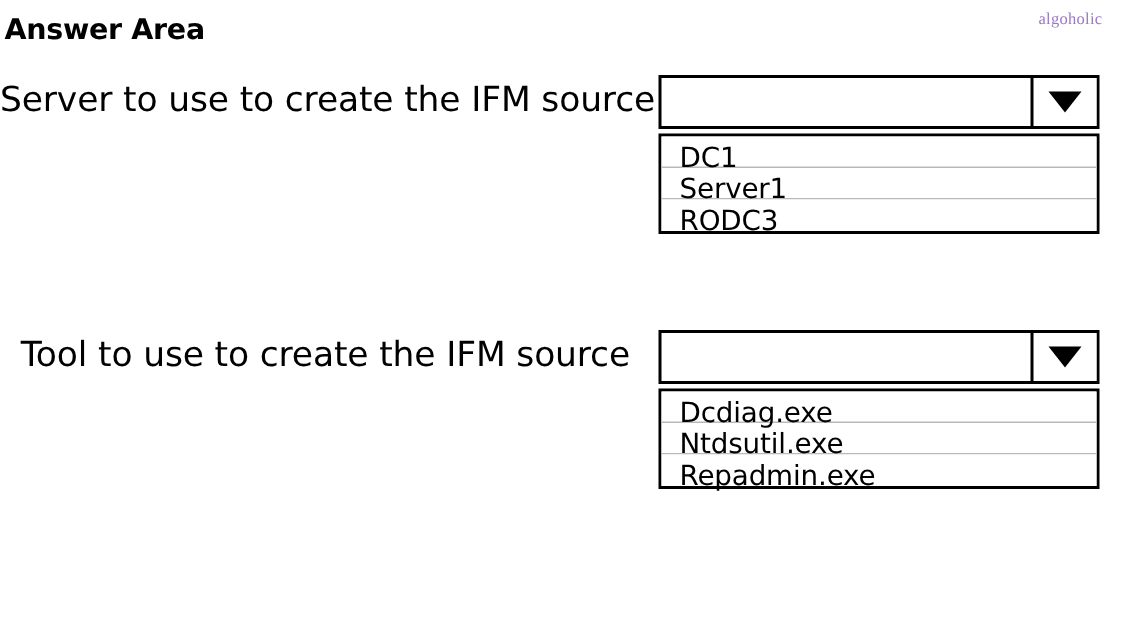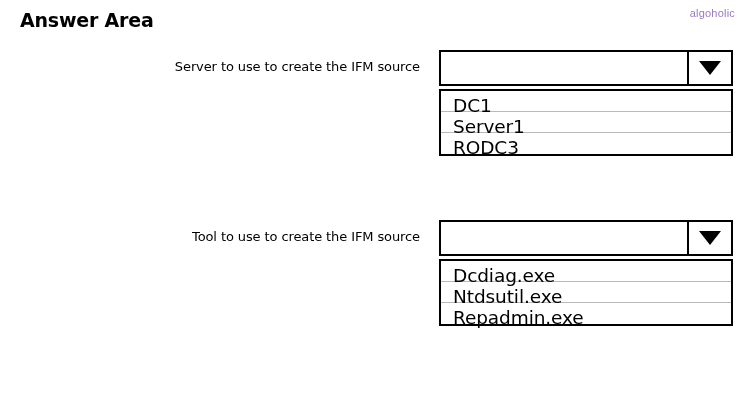--- a/index.html
+++ b/index.html
@@ -17,27 +17,27 @@
   }
 
   
   .watermark {
     position: absolute;
     top: 7px;
     right: 12px;
     font-size: 11px;
     color: #9a79c2;
     letter-spacing: 0.2px;
-    font-family: Liberation Sans, sans-serif;
+    font-family: Liberation Serif, serif;
   }
 
   
   .page-title {
     position: absolute;
-    left: 20px;
+    left: 3px;
     top: 9px;
     font-size: 19px;
     font-weight: bold;
     letter-spacing: -0.2px;
   }
 
   
   .qblock {
     position: absolute;
     left: 0;
@@ -45,21 +45,21 @@
   }
   #qblock-server { top: 50px; }
   #qblock-tool   { top: 220px; }
 
   .q-label {
     position: absolute;
     left: 0;
     top: 4px;
     width: 420px;
     text-align: right;
-    font-size: 13px;
+    font-size: 23px;
     line-height: 26px;
     letter-spacing: -0.1px;
     white-space: nowrap;
   }
 
   
   .combo-wrap {
     position: absolute;
     left: 439px;
     top: 0;

